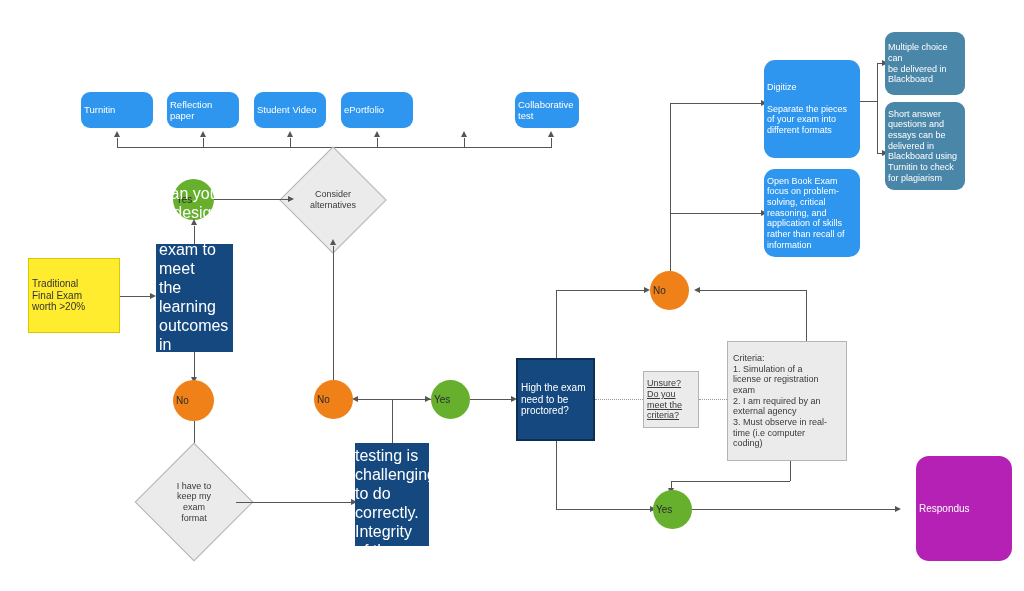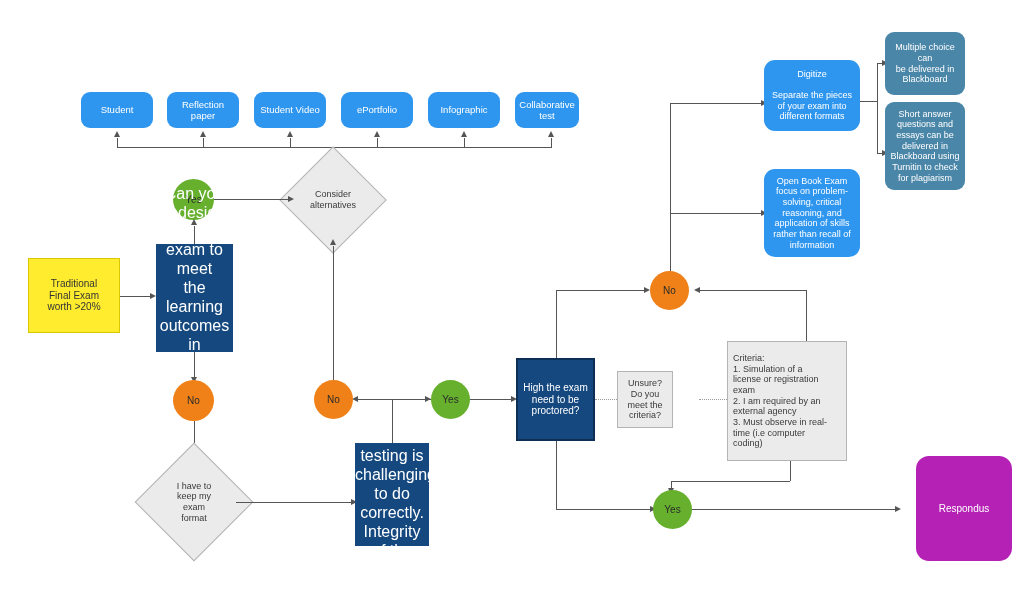--- a/index.html
+++ b/index.html
@@ -1,18 +1,18 @@
 <!DOCTYPE html>
 <html><head>
 <meta charset="utf-8">
 <style>
   html,body{margin:0;padding:0;background:#ffffff;}
   body{font-family:"Liberation Sans","DejaVu Sans",sans-serif;}
   #canvas{position:relative;width:1024px;height:591px;background:#ffffff;overflow:hidden;}
-  .node{position:absolute;box-sizing:border-box;display:flex;align-items:center;justify-content:center;text-align:center;line-height:1.18;}
+  .node{position:absolute;box-sizing:border-box;display:flex;align-items:center;justify-content:center;line-height:1.18;}
   .node .lbl{display:block;width:100%;padding:0 3px;white-space:pre-line;}
 
   
   .pill{background:#2f96ef;color:#ffffff;border-radius:9px;font-size:9.5px;}
 
   
   .startbox{background:#ffec2e;color:#333333;border:1px solid #d9c800;font-size:10px;}
 
   
   .navy{background:#14487f;color:#ffffff;font-size:16px;}
@@ -54,33 +54,30 @@
   .ar-down{border-left:3.5px solid transparent;border-right:3.5px solid transparent;border-top:6px solid #555555;}
   .ar-right{border-top:3.5px solid transparent;border-bottom:3.5px solid transparent;border-left:6px solid #555555;}
   .ar-left{border-top:3.5px solid transparent;border-bottom:3.5px solid transparent;border-right:6px solid #555555;}
 </style>
 </head>
 <body>
 
 <div id="canvas">
 
   <div class="node pill" style="left:81px;top:92px;width:72px;height:36px;">
-    <span class="lbl">Student</span>
+    <span class="lbl">Turnitin</span>
     </div>
   <div class="node pill" style="left:167px;top:92px;width:72px;height:36px;">
     <span class="lbl">Reflection paper</span>
     </div>
   <div class="node pill" style="left:254px;top:92px;width:72px;height:36px;">
     <span class="lbl">Student Video</span>
     </div>
   <div class="node pill" style="left:341px;top:92px;width:72px;height:36px;">
     <span class="lbl">ePortfolio</span>
-    </div>
-  <div class="node pill" style="left:428px;top:92px;width:72px;height:36px;">
-    <span class="lbl">Infographic</span>
     </div>
   <div class="node pill" style="left:515px;top:92px;width:64px;height:36px;">
     <span class="lbl">Collaborative test</span>
     </div>
 
   <div class="ln lnh" style="left:117px;top:147px;width:435px;"></div>
   <div class="ln lnv" style="left:117px;top:138px;height:10px;"></div>
   <div class="arrow ar-up" style="left:113.5px;top:131px;"></div>
   <div class="ln lnv" style="left:203px;top:138px;height:10px;"></div>
   <div class="arrow ar-up" style="left:199.5px;top:131px;"></div>
@@ -180,21 +177,21 @@
   <div class="node navy-outlined" style="left:516px;top:358px;width:79px;height:83px;">
     <span class="lbl">High the exam
 need to be
 proctored?</span>
     </div>
 
   <div class="dot-h" style="left:595px;top:399px;width:48px;"></div>
 
   <div class="dot-h" style="left:699px;top:399px;width:28px;"></div>
 
-  <div class="node grey" style="left:617px;top:371px;width:56px;height:57px;">
+  <div class="node grey" style="left:643px;top:371px;width:56px;height:57px;text-decoration:underline;">
     <span class="lbl">Unsure?
 Do you
 meet the
 criteria?</span>
     </div>
 
   <div class="node grey left" style="left:727px;top:341px;width:120px;height:120px;">
     <span class="lbl">Criteria:
 1. Simulation of a
 license or registration
@@ -217,21 +214,21 @@
   <div class="node circle circ-orange" style="left:650px;top:271px;width:39px;height:39px;">
     <span class="lbl">No</span>
     </div>
 
   <div class="ln lnv" style="left:670px;top:103px;height:168px;"></div>
   <div class="ln lnh" style="left:670px;top:103px;width:91px;"></div>
   <div class="arrow ar-right" style="left:761px;top:100px;"></div>
   <div class="ln lnh" style="left:670px;top:213px;width:91px;"></div>
   <div class="arrow ar-right" style="left:761px;top:210px;"></div>
 
-  <div class="node info" style="left:764px;top:60px;width:96px;height:71px;">
+  <div class="node info" style="left:764px;top:60px;width:96px;height:98px;">
     <span class="lbl">Digitize
 
 Separate the pieces
 of your exam into
 different formats</span>
     </div>
 
   <div class="ln lnh" style="left:860px;top:101px;width:17px;"></div>
   <div class="ln lnv" style="left:877px;top:63px;height:90px;"></div>
   <div class="ln lnh" style="left:877px;top:63px;width:9px;"></div>

